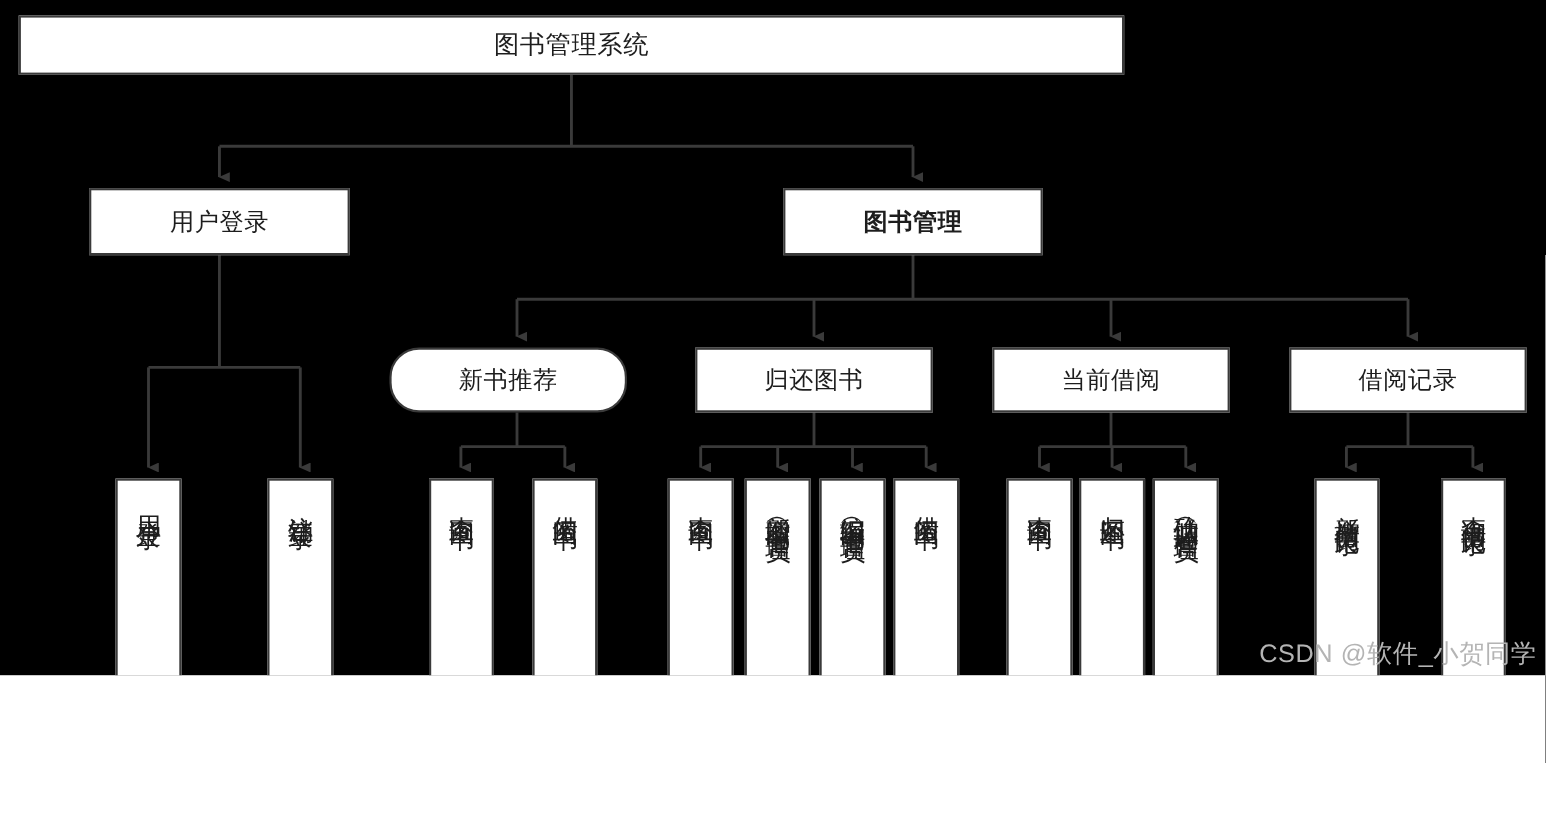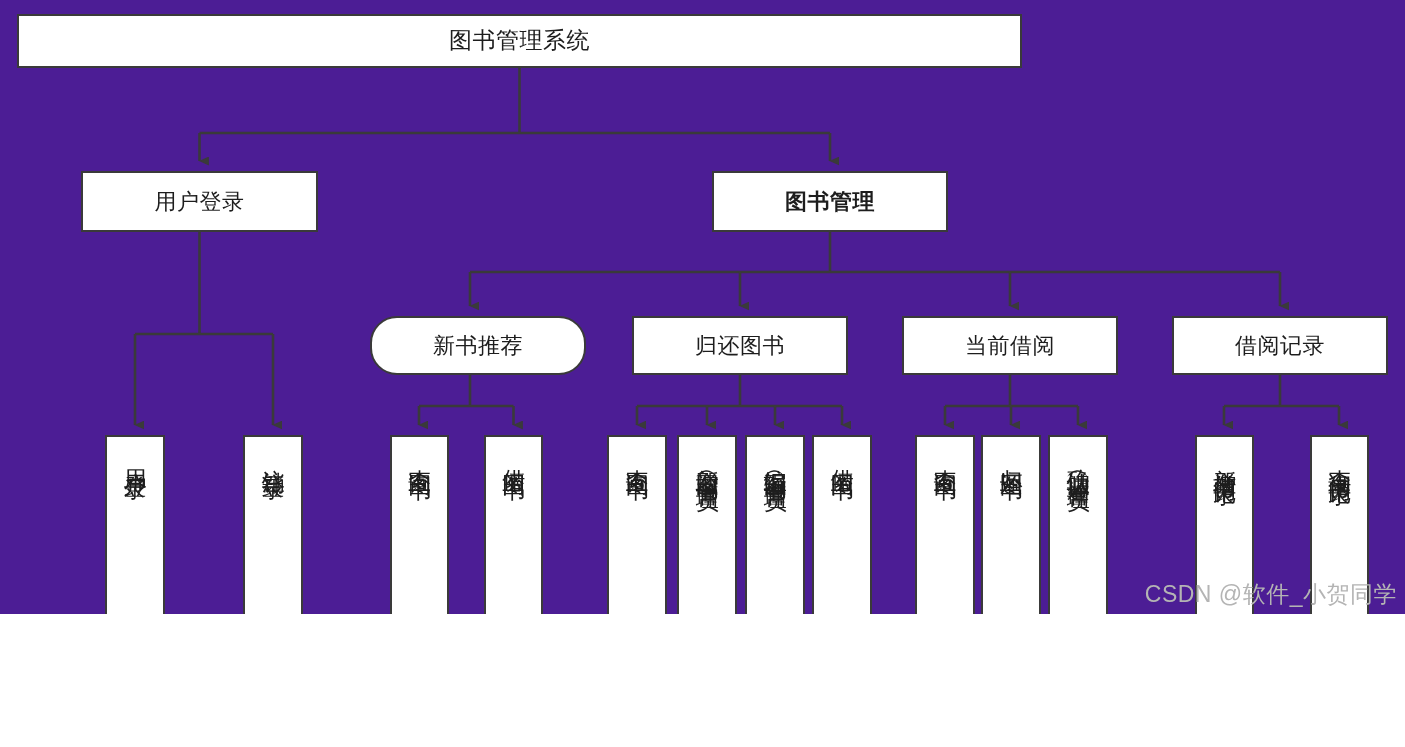--- a/index.html
+++ b/index.html
@@ -8,21 +8,21 @@
     padding: 0;
     background: #ffffff;
   }
   body {
     font-family: "Liberation Sans", "DejaVu Sans", sans-serif;
   }
   #diagram-root {
     position: relative;
     width: 1405px;
     height: 614px;
-    background: #4c1d95;
+    background: #000000;
     overflow: hidden;
   }
   #diagram-svg {
     position: absolute;
     left: 0;
     top: 0;
     width: 1405px;
     height: 747px;
   }
   
@@ -134,21 +134,21 @@
   </div>
 
   <div class="node h" style="left:81px; top:171px; width:237px; height:61px;">
     <span class="label">用户登录</span>
   </div>
 
   <div class="node h" style="left:712px; top:171px; width:236px; height:61px;font-weight:bold;">
     <span class="label">图书管理</span>
   </div>
 
-  <div class="node h" style="left:370px; top:316px; width:216px; height:59px;border-radius:27px;">
+  <div class="node h" style="left:354px; top:316px; width:216px; height:59px;border-radius:27px;">
     <span class="label">新书推荐</span>
   </div>
 
   <div class="node h" style="left:632px; top:316px; width:216px; height:59px;">
     <span class="label">归还图书</span>
   </div>
 
   <div class="node h" style="left:902px; top:316px; width:216px; height:59px;">
     <span class="label">当前借阅</span>
   </div>

